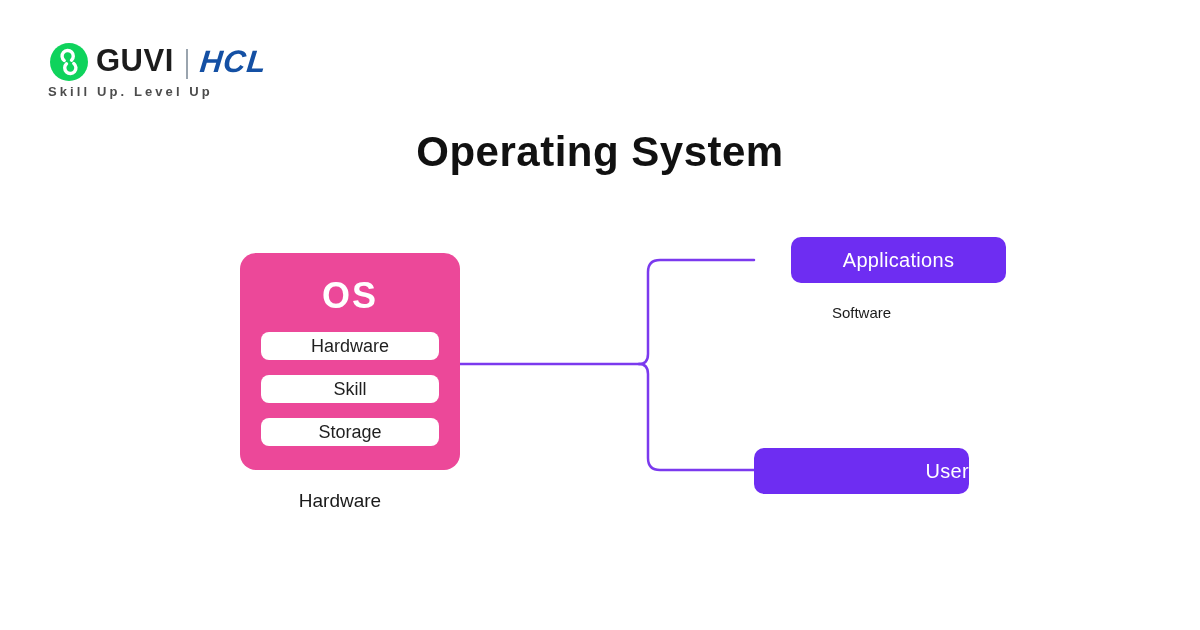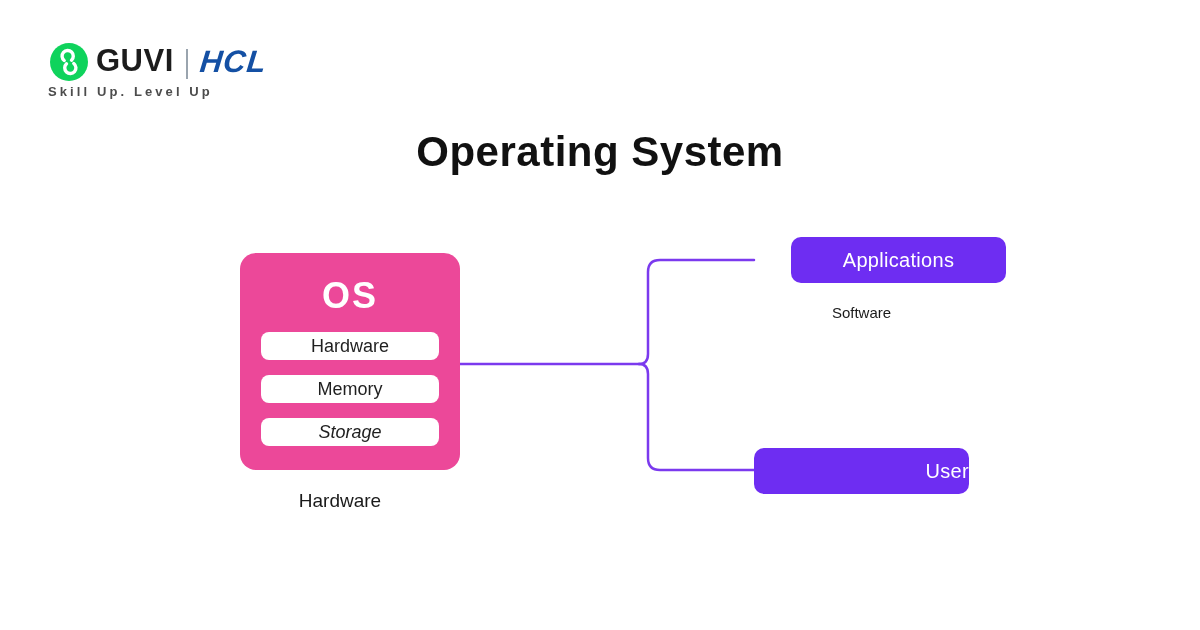--- a/index.html
+++ b/index.html
@@ -54,21 +54,21 @@
     font-size: 36px; font-weight: 700; letter-spacing: 2px;
   }
   .os-item {
     position: absolute; left: 21px; width: 178px; height: 28px;
     background: #ffffff; border-radius: 8px;
     text-align: center; line-height: 28px;
     font-size: 18px; color: #1f1f1f;
   }
   .os-item.i0 { top: 79px; }
   .os-item.i1 { top: 122px; }
-  .os-item.i2 { top: 165px; font-style: italic; }
+  .os-item.i2 { top: 165px; }
   .os-caption {
     position: absolute; left: 230px; top: 490px; width: 220px;
     text-align: center; font-size: 19px; color: #1a1a1a;
   }
 
   
   .connector-svg { position: absolute; left: 0; top: 0; pointer-events: none; }
 
   
   .purple-node {
@@ -105,21 +105,21 @@
   <g fill="none" stroke="#7b3aee" stroke-width="2.5" stroke-linecap="round">
     <path d="M 450 364 L 639 364"></path>
     <path d="M 639 364 Q 648 364 648 354 L 648 272 Q 648 260 660 260 L 754 260"></path>
     <path d="M 639 364 Q 648 364 648 374 L 648 458 Q 648 470 660 470 L 754 470"></path>
   </g>
 </svg>
 
 <div class="os-box">
   <div class="os-title">OS</div>
   <div class="os-item i0">Hardware</div>
-  <div class="os-item i1">Memory</div>
+  <div class="os-item i1">Skill</div>
   <div class="os-item i2">Storage</div>
 </div>
 <div class="os-caption">Hardware</div>
 
 <div class="purple-node node-applications">Applications</div>
 <div class="software-caption">Software</div>
 
 <div class="purple-node node-user">User</div>
 
 </body></html>

